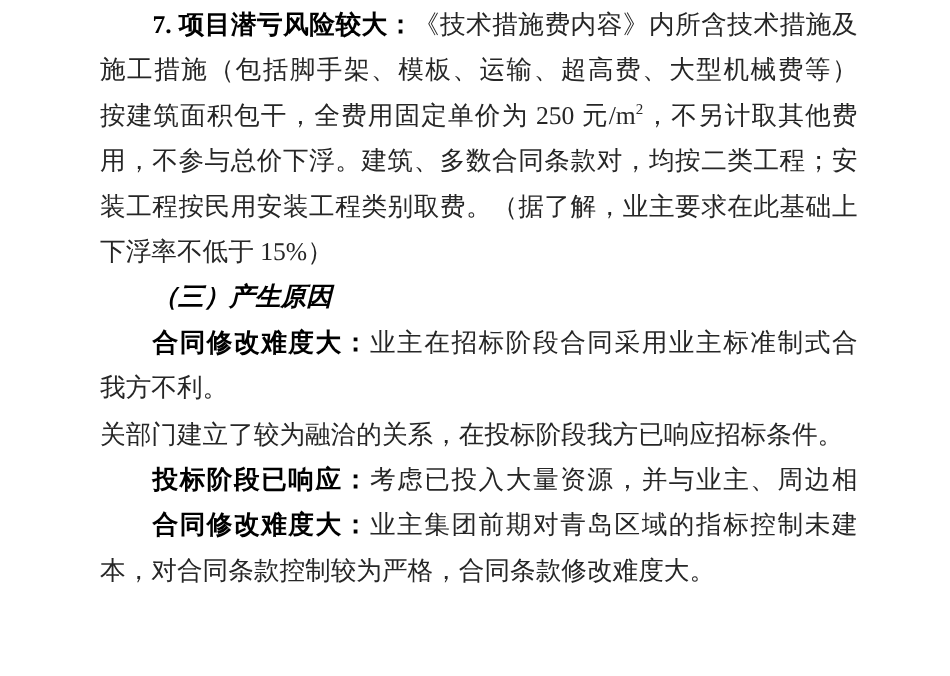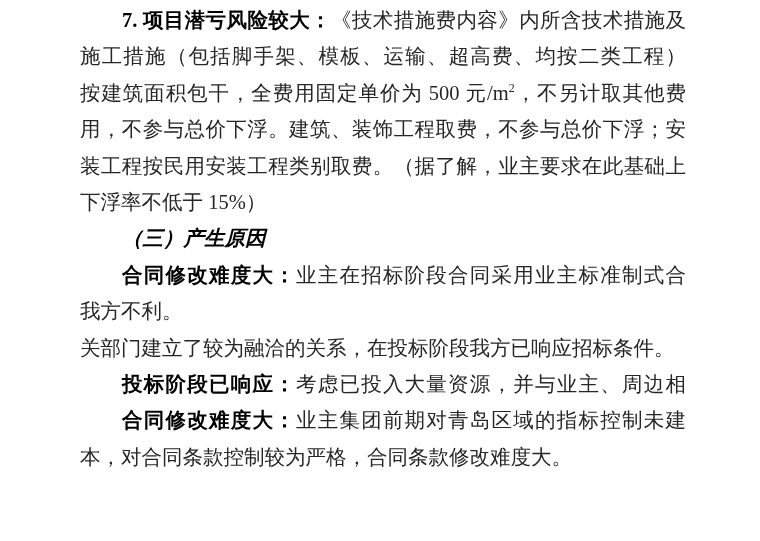--- a/index.html
+++ b/index.html
@@ -60,23 +60,23 @@
     vertical-align: super;
   }
 </style>
 </head>
 <body>
 
 <div class="page" style="background: rgb(255, 255, 255);">
   <div class="doc-body" style="color: rgb(38, 38, 38);">
       <div class="paragraph">
         <div class="line indent justify"><span class="seg-bold">7. 项目潜亏风险较大：</span><span class="seg-regular">《技术措施费内容》内所含技术措施及</span></div>
-        <div class="line justify"><span class="seg-regular">施工措施（包括脚手架、模板、运输、超高费、均按二类工程）</span></div>
-        <div class="line justify"><span class="seg-regular">按建筑面积包干，全费用固定单价为 500 元/m</span><sup class="seg-sup seg-regular">2</sup><span class="seg-regular">，不另计取其他费</span></div>
-        <div class="line justify"><span class="seg-regular">用，不参与总价下浮。建筑、装饰工程取费，不参与总价下浮；安</span></div>
+        <div class="line justify"><span class="seg-regular">施工措施（包括脚手架、模板、运输、超高费、大型机械费等）</span></div>
+        <div class="line justify"><span class="seg-regular">按建筑面积包干，全费用固定单价为 250 元/m</span><sup class="seg-sup seg-regular">2</sup><span class="seg-regular">，不另计取其他费</span></div>
+        <div class="line justify"><span class="seg-regular">用，不参与总价下浮。建筑、多数合同条款对，均按二类工程；安</span></div>
         <div class="line justify"><span class="seg-regular">装工程按民用安装工程类别取费。（据了解，业主要求在此基础上</span></div>
         <div class="line"><span class="seg-regular">下浮率不低于 15%）</span></div>
       </div>
       <div class="paragraph">
         <div class="line indent"><span class="seg-bold seg-italic">（三）产生原因</span></div>
       </div>
       <div class="paragraph">
         <div class="line indent justify"><span class="seg-bold">合同修改难度大：</span><span class="seg-regular">业主在招标阶段合同采用业主标准制式合</span></div>
         <div class="line"><span class="seg-regular">我方不利。</span></div>
       </div>

